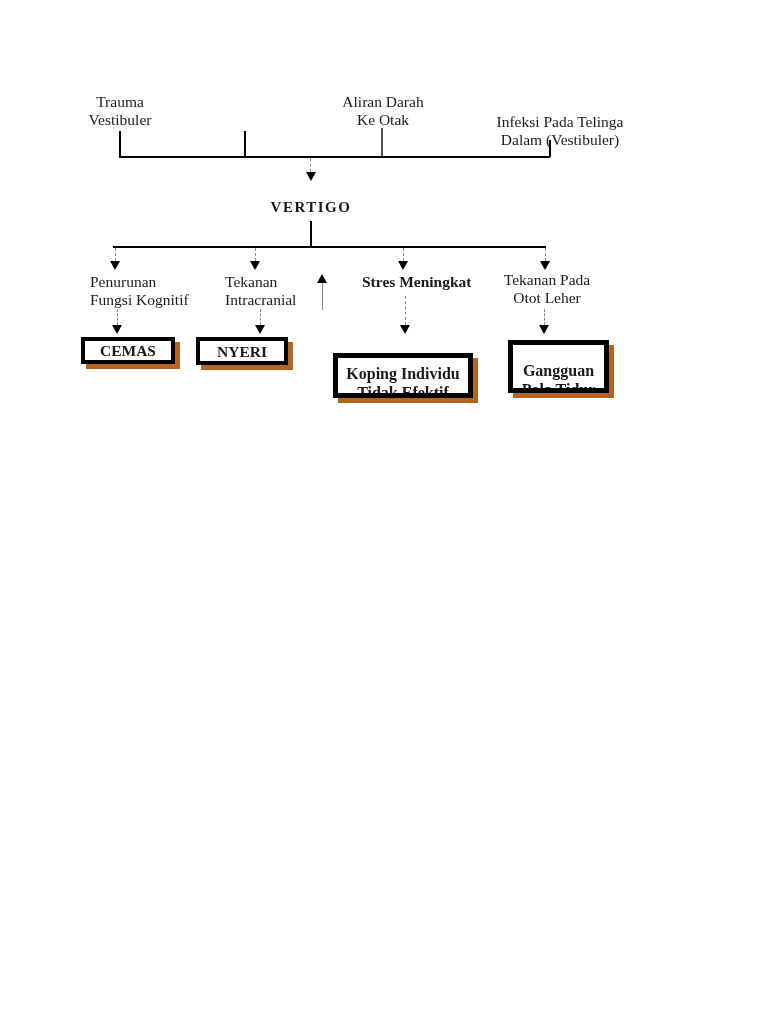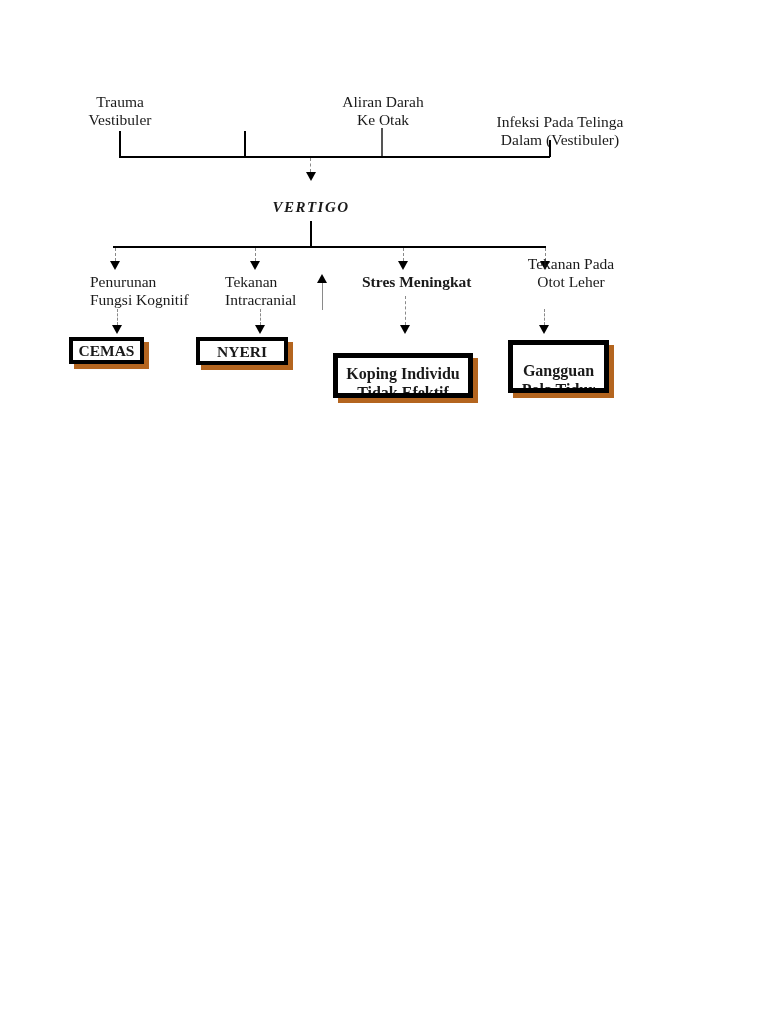--- a/index.html
+++ b/index.html
@@ -11,21 +11,21 @@
   .hline{position:absolute;height:1.5px;background:var(--line,#000);}
   .stem{position:absolute;width:0;border-left:1px dashed var(--stem,#8a8a8a);}
   .stem.solid{border-left-style:solid;}
   .arrow-down{position:absolute;width:0;height:0;transform:translateX(-50%);
     border-left:5px solid transparent;border-right:5px solid transparent;
     border-top:9px solid var(--line,#000);}
   .arrow-up{position:absolute;width:0;height:0;transform:translateX(-50%);
     border-left:5px solid transparent;border-right:5px solid transparent;
     border-bottom:9px solid var(--line,#000);}
   .vertigo{position:absolute;transform:translateX(-50%);color:var(--ink,#1a1a1a);
-    font-size:15px;font-weight:bold;letter-spacing:1.5px;white-space:nowrap;font-style:italic;}
+    font-size:15px;font-weight:bold;letter-spacing:1.5px;white-space:nowrap;}
   .obox{position:absolute;box-sizing:border-box;background:#fff;border:4px solid #000;
     box-shadow:5px 5px 0 var(--shadow,#b4651f);display:flex;flex-direction:column;
     align-items:center;justify-content:flex-start;overflow:hidden;
     font-weight:bold;color:var(--ink,#1a1a1a);font-size:15.5px;line-height:19px;text-align:center;}
   .obox.thick{border-width:5px;}
   .obox .oline{white-space:nowrap;}
 </style>
 </head>
 <body>
 
@@ -75,35 +75,35 @@
     <div>Tekanan</div>
     <div>Intracranial</div>
   </div>
 
   <div class="arrow-up" style="left:322px;top:274px;"></div>
   <div class="stem solid" style="left:322px;top:283px;height:27px;"></div>
 
   <div class="lbl" style="left:362px;top:273px;font-weight:bold;">
     <div>Stres Meningkat</div>
   </div>
-  <div class="lbl center" style="left:547px;top:255px;margin-left:24px;">
+  <div class="lbl center" style="left:547px;top:271px;">
     <div>Tekanan Pada</div>
     <div>Otot Leher</div>
   </div>
 
   <div class="stem" style="left:117px;top:309px;height:16px;"></div>
   <div class="arrow-down" style="left:117px;top:325px;"></div>
   <div class="stem" style="left:260px;top:309px;height:16px;"></div>
   <div class="arrow-down" style="left:260px;top:325px;"></div>
   <div class="stem" style="left:405px;top:296px;height:29px;"></div>
   <div class="arrow-down" style="left:405px;top:325px;"></div>
   <div class="stem" style="left:544px;top:309px;height:16px;"></div>
   <div class="arrow-down" style="left:544px;top:325px;"></div>
 
-  <div class="obox" style="left:69px;top:337px;width:75px;height:27px;justify-content:center;">
+  <div class="obox" style="left:81px;top:337px;width:94px;height:27px;justify-content:center;">
     <div class="oline">CEMAS</div>
   </div>
   <div class="obox" style="left:196px;top:337px;width:92px;height:28px;justify-content:center;">
     <div class="oline">NYERI</div>
   </div>
   <div class="obox thick" style="left:333px;top:353px;width:140px;height:45px;padding-top:6px;font-size:16px;">
     <div class="oline">Koping Individu</div>
     <div class="oline">Tidak Efektif</div>
   </div>
   <div class="obox thick" style="left:508px;top:340px;width:101px;height:53px;padding-top:16px;font-size:16px;">

